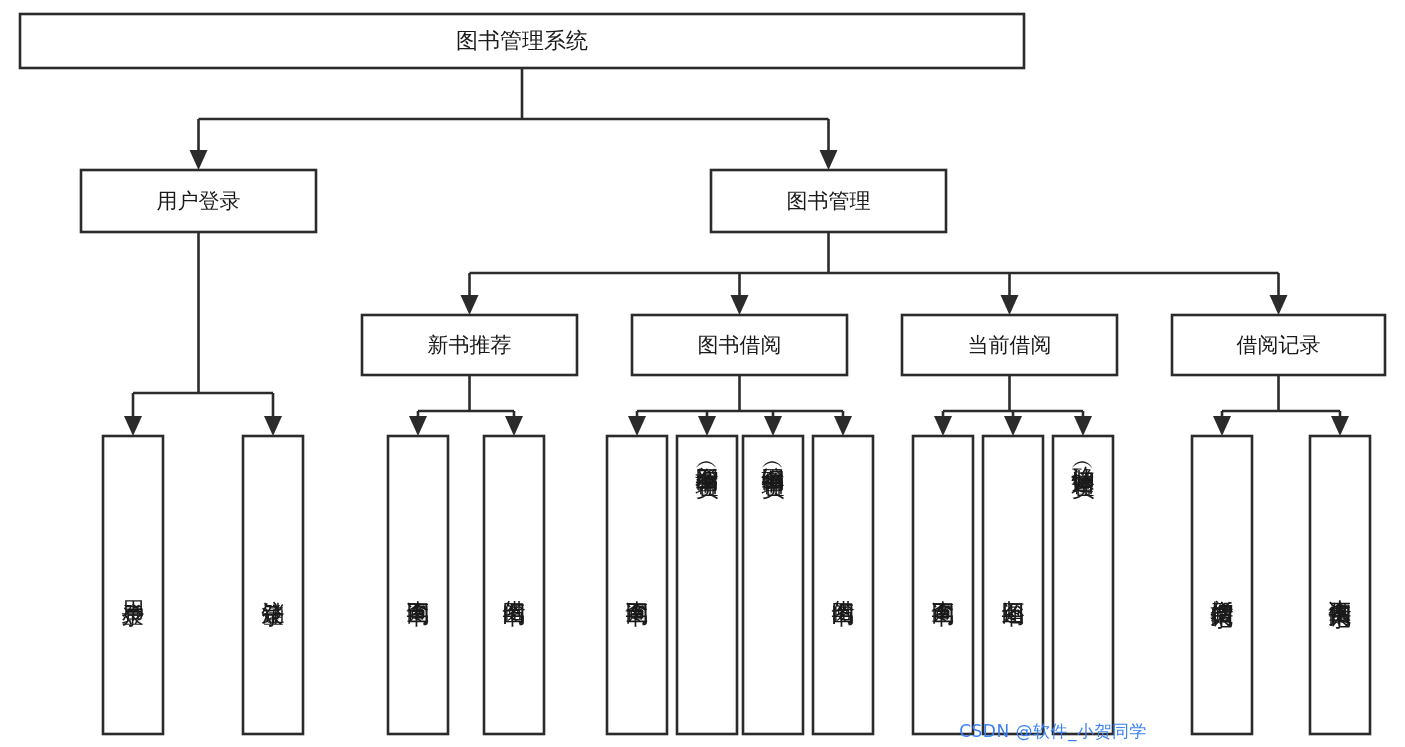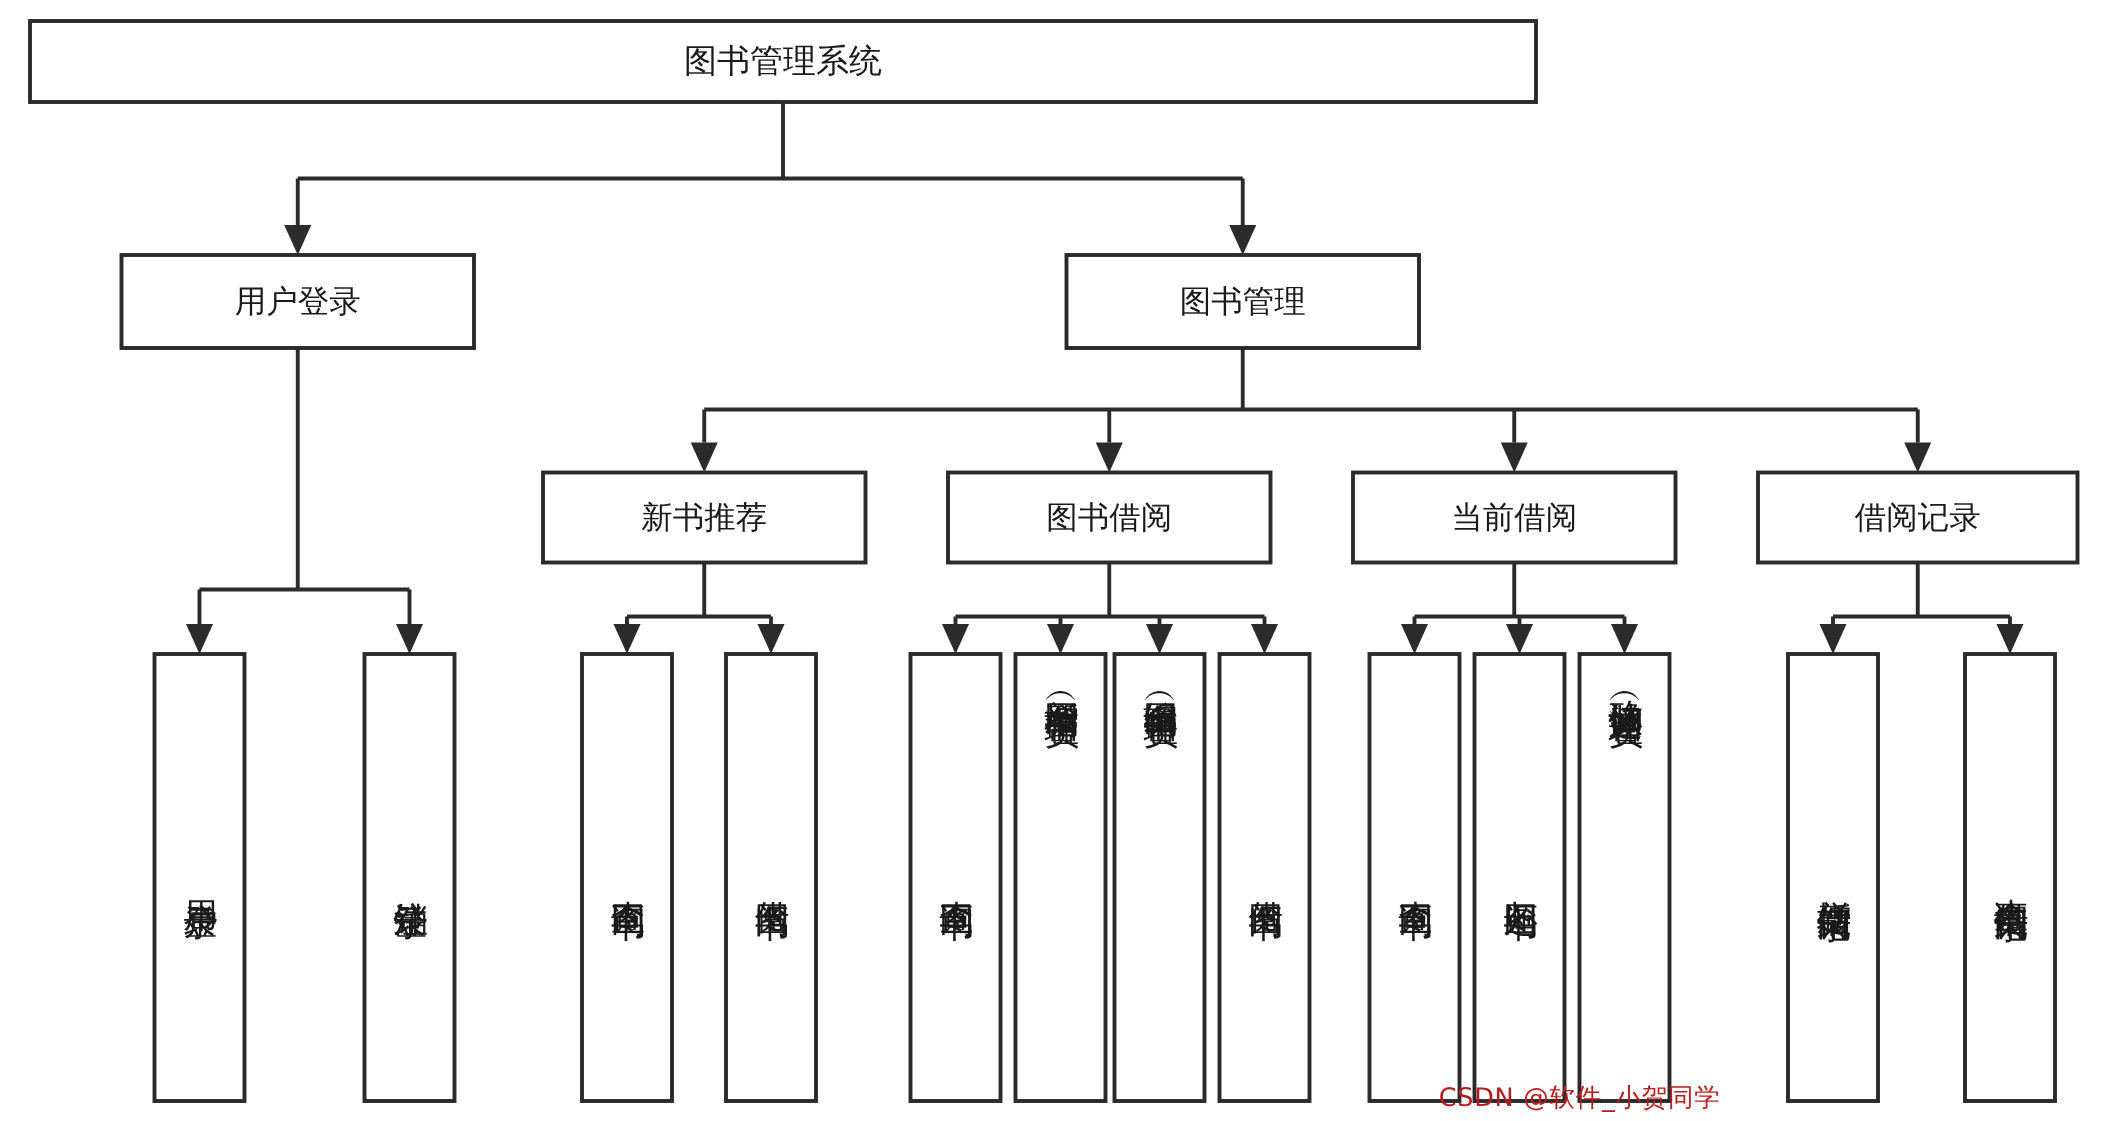--- a/index.html
+++ b/index.html
@@ -71,21 +71,21 @@
     letter-spacing: 1.5px;
     text-align: center;
     white-space: nowrap;
   }
   .watermark {
     position: absolute;
     right: 12px;
     bottom: 4px;
     font-family: "DejaVu Sans", "Liberation Sans", sans-serif;
     font-size: 17px;
-    color: #b91c1c;
+    color: #3b82f6;
     letter-spacing: 0.5px;
     white-space: nowrap;
     user-select: none;
   }
 </style>
 </head>
 <body>
 
 <div id="diagram-root">
 

